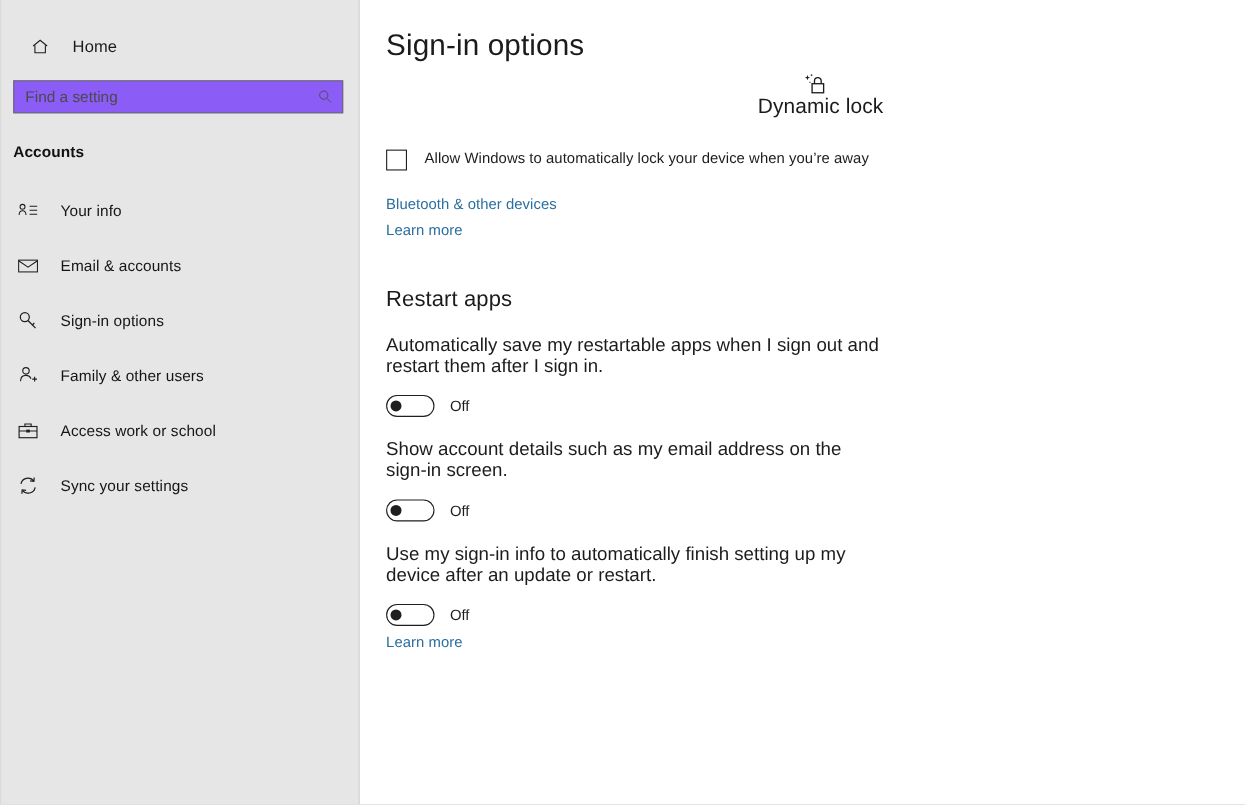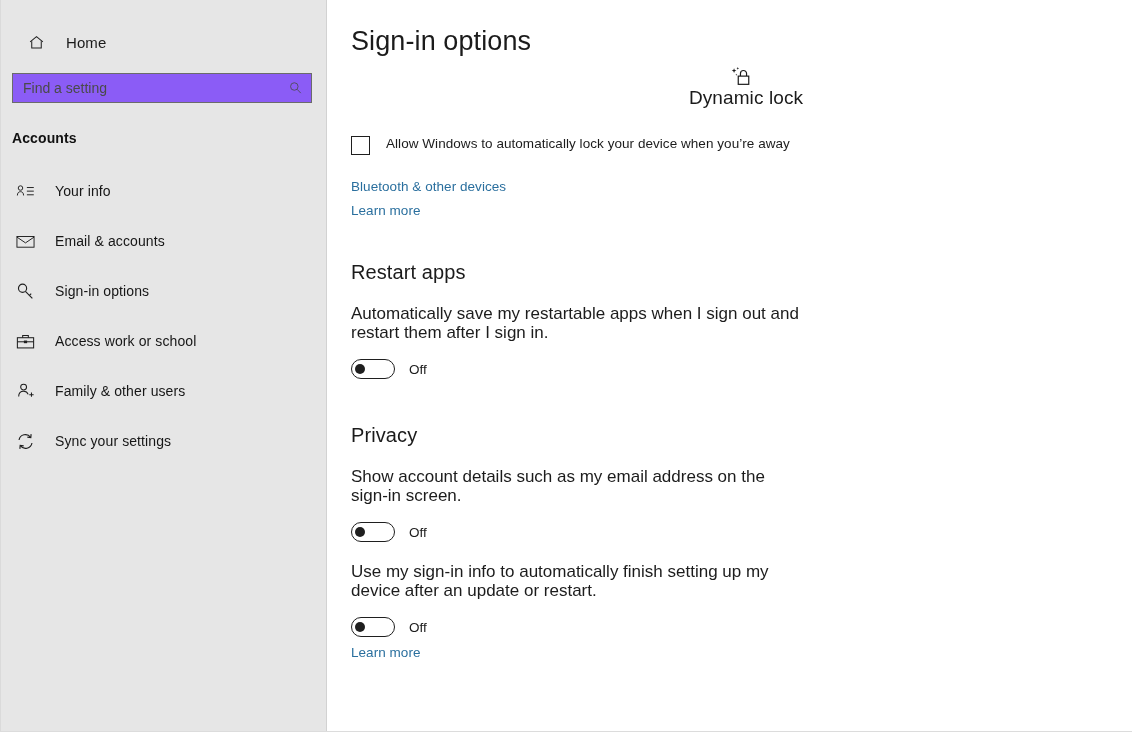--- a/index.html
+++ b/index.html
@@ -299,39 +299,39 @@
             <circle cx="6.9" cy="6.6" r="4.3"></circle>
             <path d="M9.9 9.8 L17.2 17.2"></path>
             <path d="M14.2 14.1 L16 12.3"></path>
           </svg>
         </span>
         <span class="nav-label">Sign-in options</span>
       </div>
 
       <div class="nav-item">
         <span class="nav-icon">
+          <svg width="19" height="18" viewBox="0 0 20 19" fill="none" stroke="currentColor" stroke-width="1.1">
+            <circle cx="8" cy="5.4" r="3.1"></circle>
+            <path d="M2.8 15.4 C2.8 11.6 5.2 9.8 8 9.8 C10.1 9.8 12 10.8 12.8 13"></path>
+            <path d="M14 13.4 H18.6 M16.3 11.1 V15.7"></path>
+          </svg>
+        </span>
+        <span class="nav-label">Family &amp; other users</span>
+      </div>
+
+      <div class="nav-item">
+        <span class="nav-icon">
           <svg width="19" height="17" viewBox="0 0 20 18" fill="none" stroke="currentColor" stroke-width="1.1">
             <rect x="1.4" y="5" width="17.2" height="10.8"></rect>
             <path d="M7 5 V2.6 H13 V5"></path>
             <path d="M1.4 9.3 H18.6"></path>
             <rect x="8.3" y="8" width="3.4" height="2.8" fill="currentColor" stroke="none"></rect>
           </svg>
         </span>
         <span class="nav-label">Access work or school</span>
-      </div>
-
-      <div class="nav-item">
-        <span class="nav-icon">
-          <svg width="19" height="18" viewBox="0 0 20 19" fill="none" stroke="currentColor" stroke-width="1.1">
-            <circle cx="8" cy="5.4" r="3.1"></circle>
-            <path d="M2.8 15.4 C2.8 11.6 5.2 9.8 8 9.8 C10.1 9.8 12 10.8 12.8 13"></path>
-            <path d="M14 13.4 H18.6 M16.3 11.1 V15.7"></path>
-          </svg>
-        </span>
-        <span class="nav-label">Family &amp; other users</span>
       </div>
 
       <div class="nav-item">
         <span class="nav-icon">
           <svg width="19" height="19" viewBox="0 0 20 20" fill="none" stroke="currentColor" stroke-width="1.2">
             <path d="M3.2 8.4 A6.8 6.8 0 0 1 15.4 5.6"></path>
             <path d="M16.8 11.6 A6.8 6.8 0 0 1 4.6 14.4"></path>
             <path d="M15.9 2.2 L15.6 5.9 L11.9 5.4"></path>
             <path d="M4.1 17.8 L4.4 14.1 L8.1 14.6"></path>
           </svg>
@@ -377,21 +377,20 @@
 
     <p class="setting-desc">Automatically save my restartable apps when I sign out and restart them after I sign in.</p>
 
     <div class="toggle-row">
       <span class="toggle">
         <span class="toggle-knob"></span>
       </span>
       <span class="toggle-state">Off</span>
     </div>
 
-    <h2 class="group-title group-privacy">Privacy</h2>
 
     <p class="setting-desc">Show account details such as my email address on the sign-in screen.</p>
 
     <div class="toggle-row">
       <span class="toggle">
         <span class="toggle-knob"></span>
       </span>
       <span class="toggle-state">Off</span>
     </div>
 

